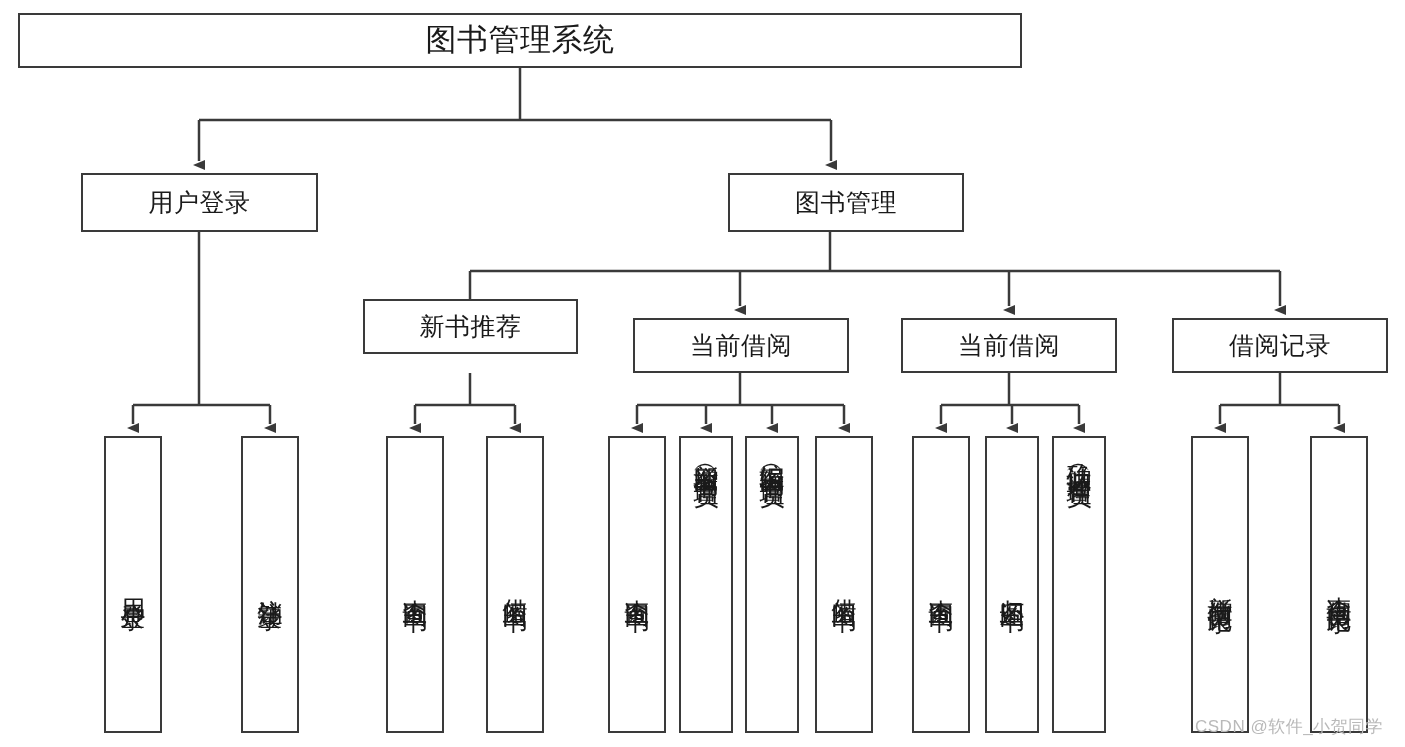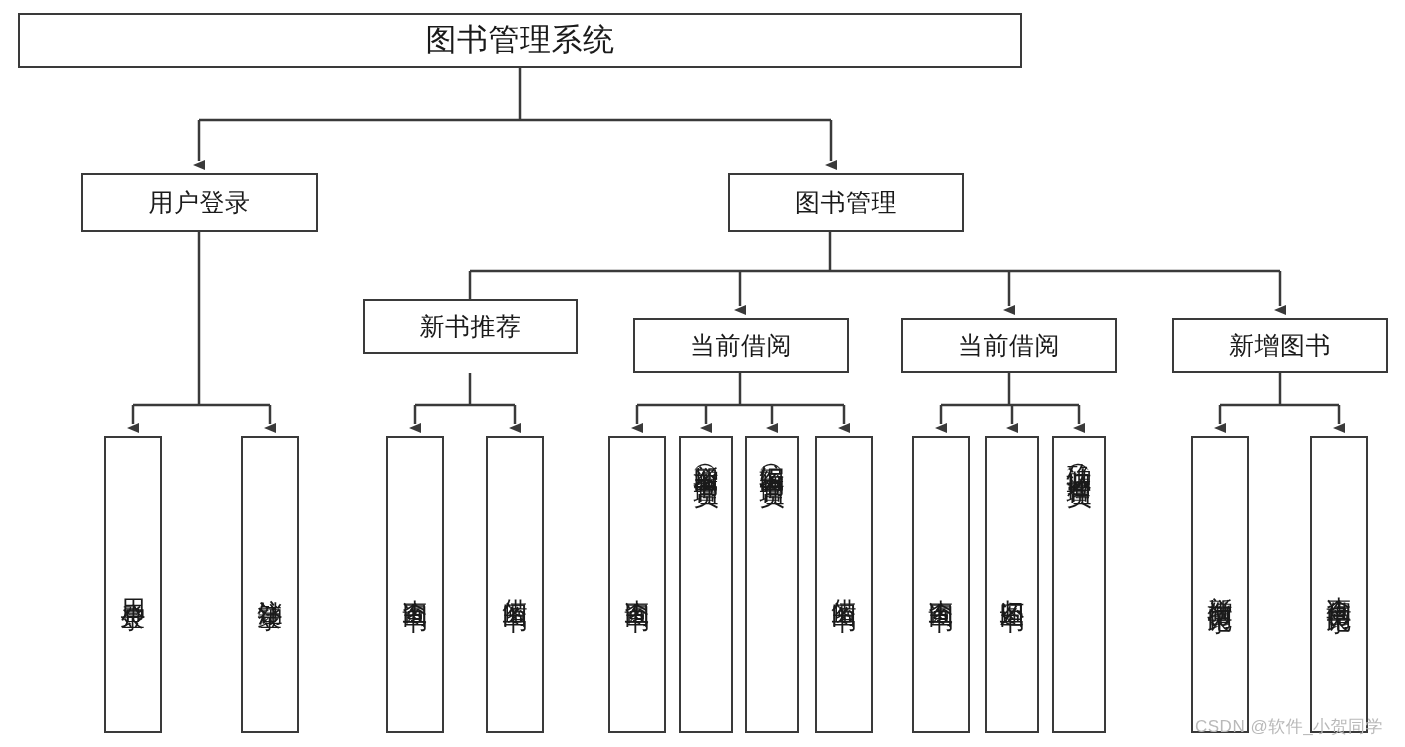--- a/index.html
+++ b/index.html
@@ -142,21 +142,21 @@
   <div class="node h-node" style="left:363px; top:299px; width:215px; height:55px;">
     <span class="lbl">新书推荐</span>
   </div>
   <div class="node h-node" style="left:633px; top:318px; width:216px; height:55px;">
     <span class="lbl">当前借阅</span>
   </div>
   <div class="node h-node" style="left:901px; top:318px; width:216px; height:55px;">
     <span class="lbl">当前借阅</span>
   </div>
   <div class="node h-node" style="left:1172px; top:318px; width:216px; height:55px;">
-    <span class="lbl">新增图书</span>
+    <span class="lbl">借阅记录</span>
   </div>
 
   <div class="node v-node mid" style="left:104px; top:436px; width:58px; height:297px;">
     <span class="lbl">用户登录</span>
   </div>
   <div class="node v-node mid" style="left:241px; top:436px; width:58px; height:297px;">
     <span class="lbl">注销登录</span>
   </div>
 
   <div class="node v-node mid" style="left:386px; top:436px; width:58px; height:297px;">

